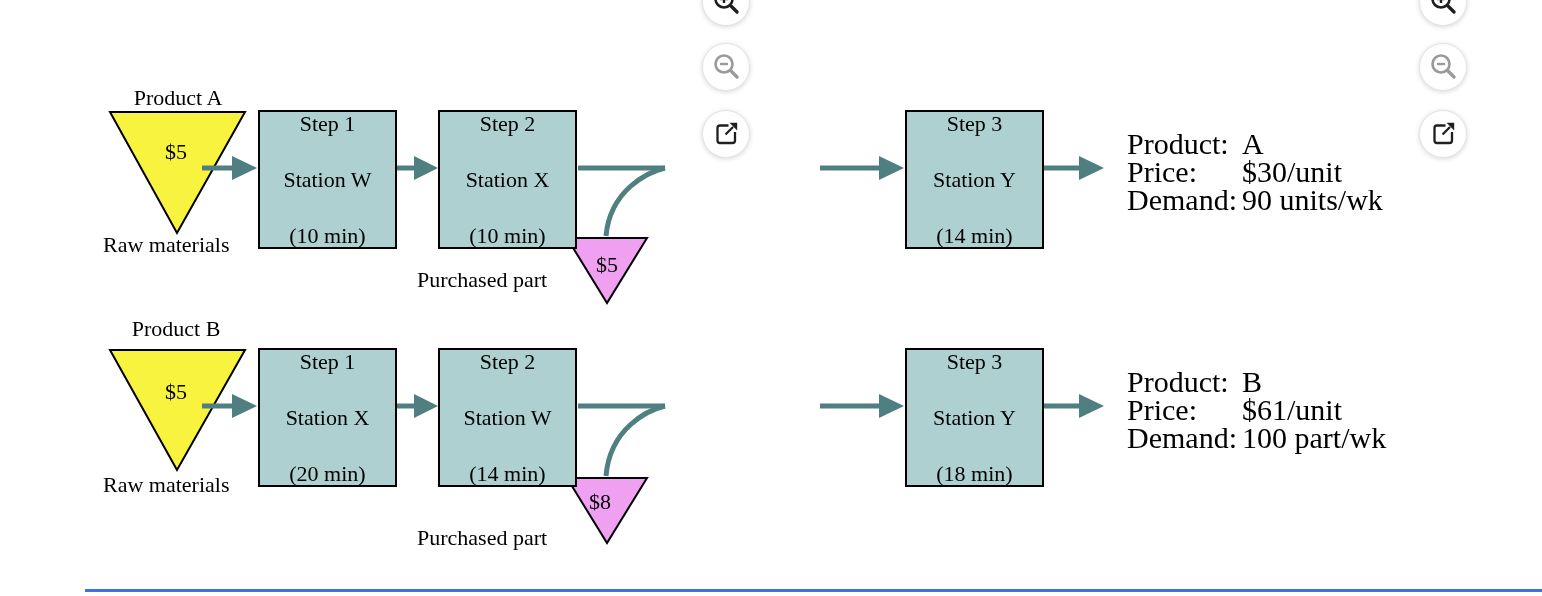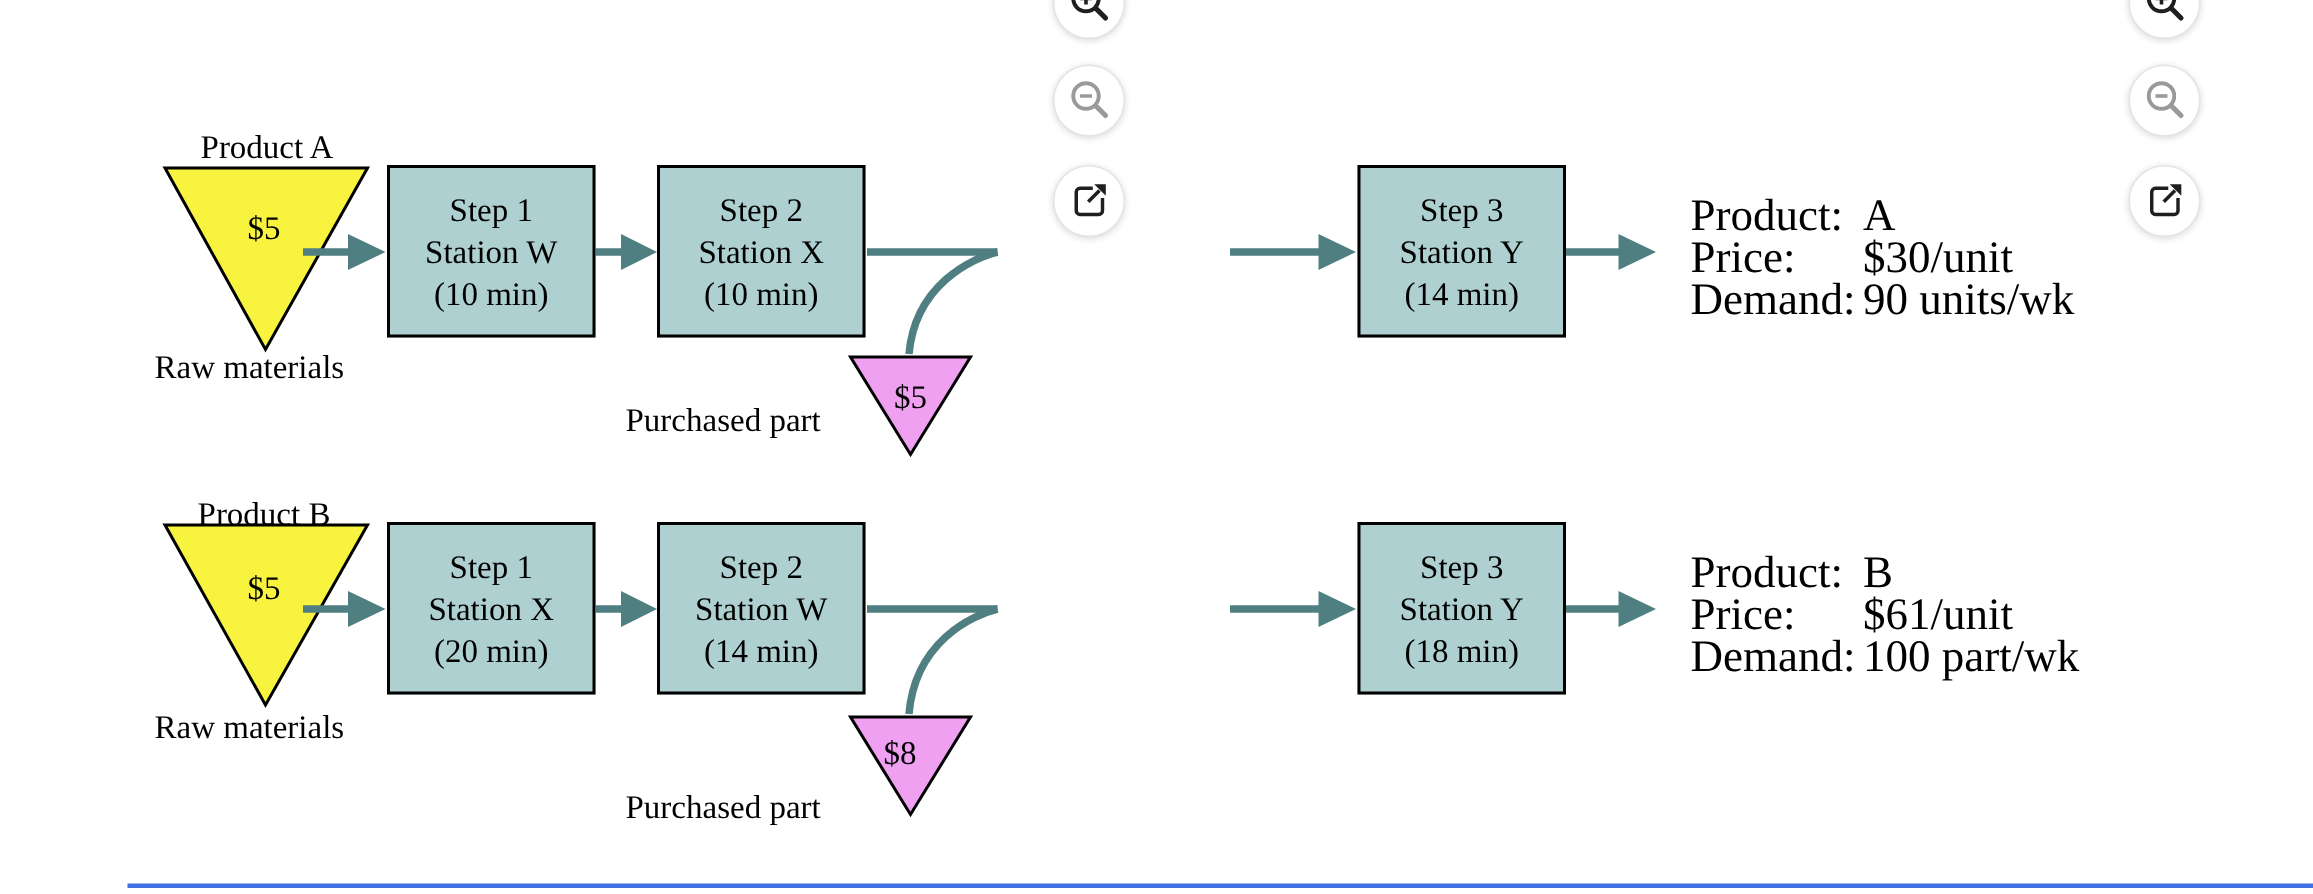--- a/index.html
+++ b/index.html
@@ -10,24 +10,24 @@
   }
   .canvas{position:absolute;inset:0;font-family:Liberation Serif, serif;}
   svg.shapes{position:absolute;left:0;top:0;}
   .tri-raw{fill:var(--c-raw_triangle);stroke:var(--c-outline);stroke-width:2;}
   .tri-pur{fill:var(--c-purchased_triangle);stroke:var(--c-outline);stroke-width:2;}
   .conn{stroke:var(--c-connector);stroke-width:5;fill:none;}
   .conn-head{fill:var(--c-connector);stroke:none;}
   .lbl{position:absolute;font-size:22px;line-height:26px;white-space:nowrap;}
   .center{text-align:center;}
   .station{
-    position:absolute;width:139px;height:115px;box-sizing:border-box;
+    position:absolute;width:139px;height:139px;box-sizing:border-box;
     background:var(--c-station_box);border:2px solid var(--c-outline);
     display:flex;flex-direction:column;align-items:center;justify-content:center;
-    font-size:22px;line-height:28px;text-align:center;
+    font-size:22px;line-height:28px;text-align:center;gap:28px;
   }
   .info{position:absolute;font-size:30px;line-height:28px;}
   .info-row{display:flex;}
   .info-lab{width:115px;flex:0 0 115px;}
   .ctl{
     position:absolute;width:46px;height:46px;border-radius:50%;background:#fff;
     border:1px solid #e4e4e4;box-shadow:0 1px 5px rgba(0,0,0,.16);
     display:flex;align-items:center;justify-content:center;cursor:pointer;
   }
   .ic-dark{color:var(--c-icon_dark);}
@@ -99,21 +99,21 @@
     <div class="info-row">
       <span class="info-lab">Price:</span>
       <span>$30/unit</span>
     </div>
     <div class="info-row">
       <span class="info-lab">Demand:</span>
       <span>90 units/wk</span>
     </div>
   </div>
 
-  <div class="lbl center" style="left:108px;top:330px;width:136px">Product B</div>
+  <div class="lbl center" style="left:108px;top:316px;width:136px">Product B</div>
   <div class="lbl center" style="left:146px;top:379px;width:60px">$5</div>
   <div class="lbl" style="left:103px;top:472px">Raw materials</div>
 
   <div class="station" style="left:258px;top:348px">
     <span>Step 1</span>
     <span>Station X</span>
     <span>(20 min)</span>
   </div>
   <div class="station" style="left:438px;top:348px">
     <span>Step 2</span>

